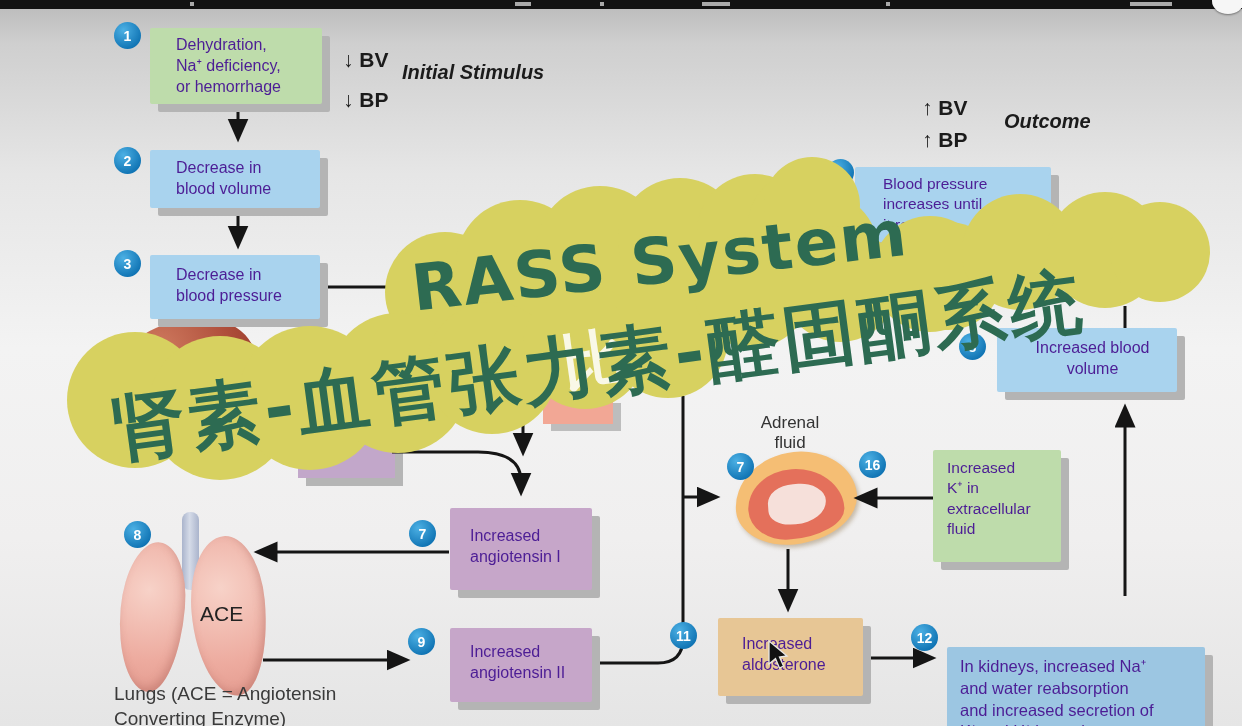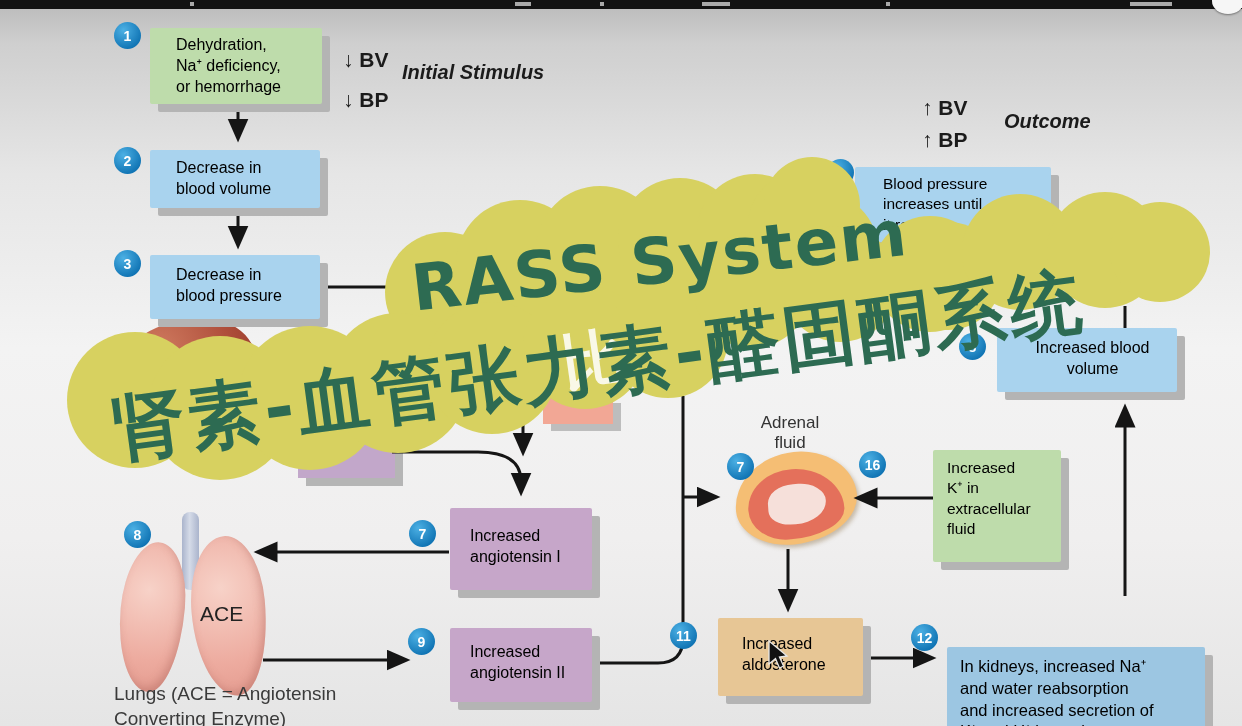--- a/index.html
+++ b/index.html
@@ -6,21 +6,21 @@
   .stage{position:relative;width:1242px;height:726px;overflow:hidden;
     font-family:"Liberation Sans",sans-serif;
     background:linear-gradient(180deg,#b9b9b9 0%,#cfcfcf 6%,#e6e6e6 24%,#f3f3f3 48%,#f0efef 74%,#e5e5e5 100%);}
   .abs{position:absolute;}
   
   .topbar{left:0;top:0;width:1242px;height:9px;background:#121212;z-index:30;}
   .barmark{top:2px;height:4px;background:#cfcfcf;opacity:.8;z-index:31;}
   .scrubber{left:1212px;top:-12px;width:32px;height:26px;background:#f6f6f6;border-radius:50%;z-index:32;box-shadow:0 1px 2px rgba(0,0,0,.4);}
   
   .box{z-index:4;border-radius:2px;box-shadow:8px 8px 0 0 #b4b4b4;}
-  .box .btxt{position:absolute;inset:0;white-space:pre-line;color:#000000;font-size:16px;line-height:1.32;}
+  .box .btxt{position:absolute;inset:0;white-space:pre-line;color:#4c1d95;font-size:16px;line-height:1.32;}
   .green{background:#bedcab;}
   .blue{background:#a9d3ee;}
   .deep{background:#9cc6e2;}
   .purple{background:#c6a6c9;}
   .tan{background:#e7c695;}
   .num{z-index:6;width:27px;height:27px;border-radius:50%;color:#fff;font-size:14px;font-weight:bold;
     display:flex;align-items:center;justify-content:center;
     background:radial-gradient(circle at 35% 30%,#4cb0e4,#1074b4 75%);}
   .lbl{z-index:5;color:#1b1b1b;white-space:pre-line;}
   .bold20{font-weight:bold;font-size:21px;text-align:center;}

